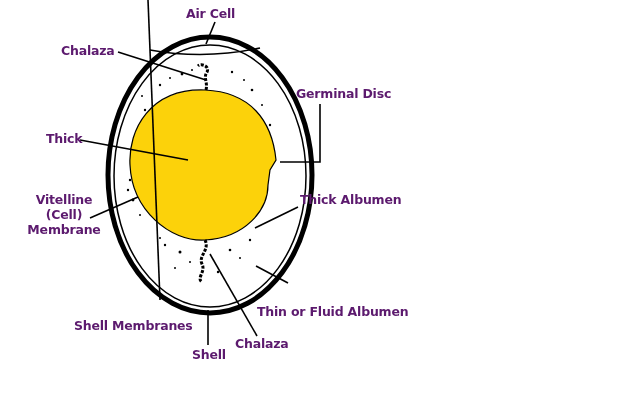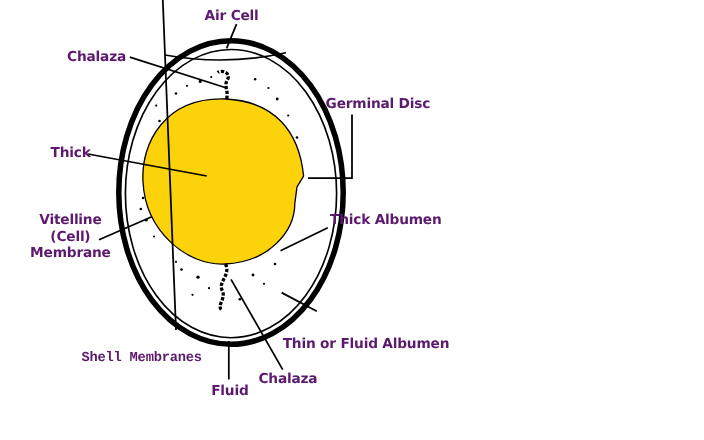--- a/index.html
+++ b/index.html
@@ -72,15 +72,15 @@
 <div class="lbl" style="left:61px; top:43px;">Chalaza</div>
 <div class="lbl" style="left:296px; top:86px;">Germinal Disc</div>
 <div class="lbl" style="left:46px; top:131px;">Thick</div>
 <div class="lbl" style="left:300px; top:192px;">Thick Albumen</div>
 <div class="lbl center" style="left:26px; top:192px; width:76px;">
   <div>Vitelline</div>
   <div>(Cell)</div>
   <div>Membrane</div>
 </div>
 <div class="lbl" style="left:257px; top:282px;margin-top:22px;">Thin or Fluid Albumen</div>
-<div class="lbl" style="left:74px; top:318px;font-family:Liberation Mono, monospace;">Shell Membranes</div>
+<div class="lbl" style="left:74px; top:318px;">Shell Membranes</div>
 <div class="lbl" style="left:235px; top:336px;">Chalaza</div>
-<div class="lbl" style="left:192px; top:347px;">Fluid</div>
+<div class="lbl" style="left:192px; top:347px;">Shell</div>
 
 </body></html>

